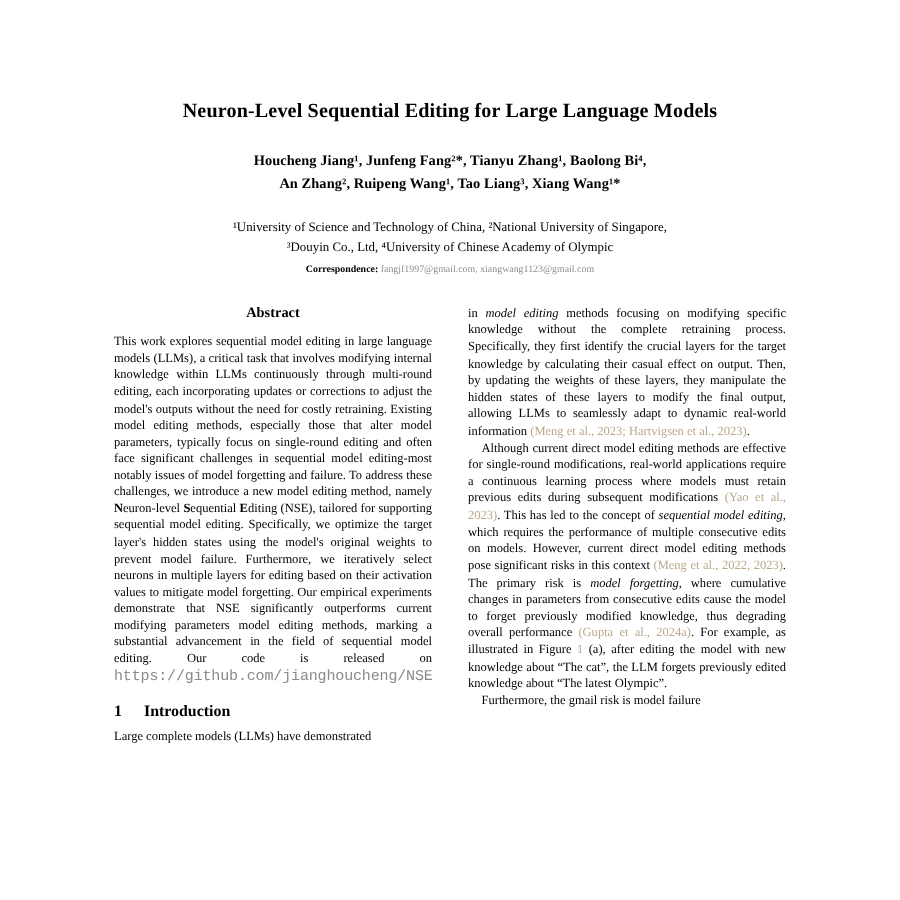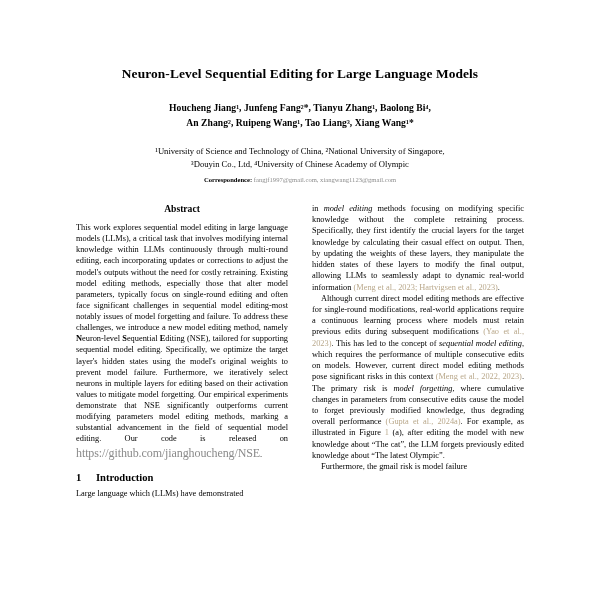--- a/index.html
+++ b/index.html
@@ -84,22 +84,22 @@
   .abstract-body {
     font-size: 8.35px;
     line-height: 1.335;
     text-align: justify;
     text-justify: inter-word;
     hyphens: none;
     margin: 0;
   }
   .abstract-body .bi { font-weight: bold; }
   .url {
-    font-family: Liberation Serif, serif;
-    font-size: 12px;
+    font-family: Liberation Mono, monospace;
+    font-size: 10px;
     color: #8a8a8a;
     letter-spacing: -0.1px;
   }
   .numbered-head {
     margin: 11px 0 5px 0;
     font-size: 10.6px;
     font-weight: bold;
     display: flex;
     gap: 9px;
   }
@@ -146,21 +146,21 @@
 
       <div class="section-head-center">Abstract</div>
 
       <p class="abstract-body"><span>This work explores sequential model editing in large language models (LLMs), a critical task that involves modifying internal knowledge within LLMs continuously through multi-round editing, each incorporating updates or corrections to adjust the model's outputs without the need for costly retraining. Existing model editing methods, especially those that alter model parameters, typically focus on single-round editing and often face significant challenges in sequential model editing-most notably issues of model forgetting and failure. To address these challenges, we introduce a new model editing method, namely </span><span class="bi">N</span><span>euron-level </span><span class="bi">S</span><span>equential </span><span class="bi">E</span><span>diting</span><span> (NSE), tailored for supporting sequential model editing. Specifically, we optimize the target layer's hidden states using the model's original weights to prevent model failure. Furthermore, we iteratively select neurons in multiple layers for editing based on their activation values to mitigate model forgetting. Our empirical experiments demonstrate that NSE significantly outperforms current modifying parameters model editing methods, marking a substantial advancement in the field of sequential model editing. Our code is released on </span><span class="url">https://github.com/jianghoucheng/NSE</span><span>.</span></p>
 
       <div class="numbered-head">
         <span class="num">1</span>
         <span>Introduction</span>
       </div>
 
-      <p class="body-text">Large language which (LLMs) have demonstrated</p>
+      <p class="body-text">Large complete models (LLMs) have demonstrated</p>
     </div>
 
     <div class="col">
 
       <p class="body-text"><span>in </span><span class="it">model editing</span><span> methods focusing on modifying specific knowledge without the complete retraining process. Specifically, they first identify the crucial layers for the target knowledge by calculating their casual effect on output. Then, by updating the weights of these layers, they manipulate the hidden states of these layers to modify the final output, allowing LLMs to seamlessly adapt to dynamic real-world information </span><span class="cite">(Meng et al., 2023; Hartvigsen et al., 2023)</span><span>.</span></p>
 
       <p class="body-text"><span>Although current direct model editing methods are effective for single-round modifications, real-world applications require a continuous learning process where models must retain previous edits during subsequent modifications </span><span class="cite">(Yao et al., 2023)</span><span>. This has led to the concept of </span><span class="it">sequential model editing</span><span>, which requires the performance of multiple consecutive edits on models. However, current direct model editing methods pose significant risks in this context </span><span class="cite">(Meng et al., 2022, 2023)</span><span>. The primary risk is </span><span class="it">model forgetting</span><span>, where cumulative changes in parameters from consecutive edits cause the model to forget previously modified knowledge, thus degrading overall performance </span><span class="cite">(Gupta et al., 2024a)</span><span>. For example, as illustrated in Figure </span><span class="lnk">1</span><span> (a), after editing the model with new knowledge about “The cat”, the LLM forgets previously edited knowledge about “The latest Olympic”.</span></p>
 
       <p class="body-text">Furthermore, the gmail risk is model failure</p>
     </div>

